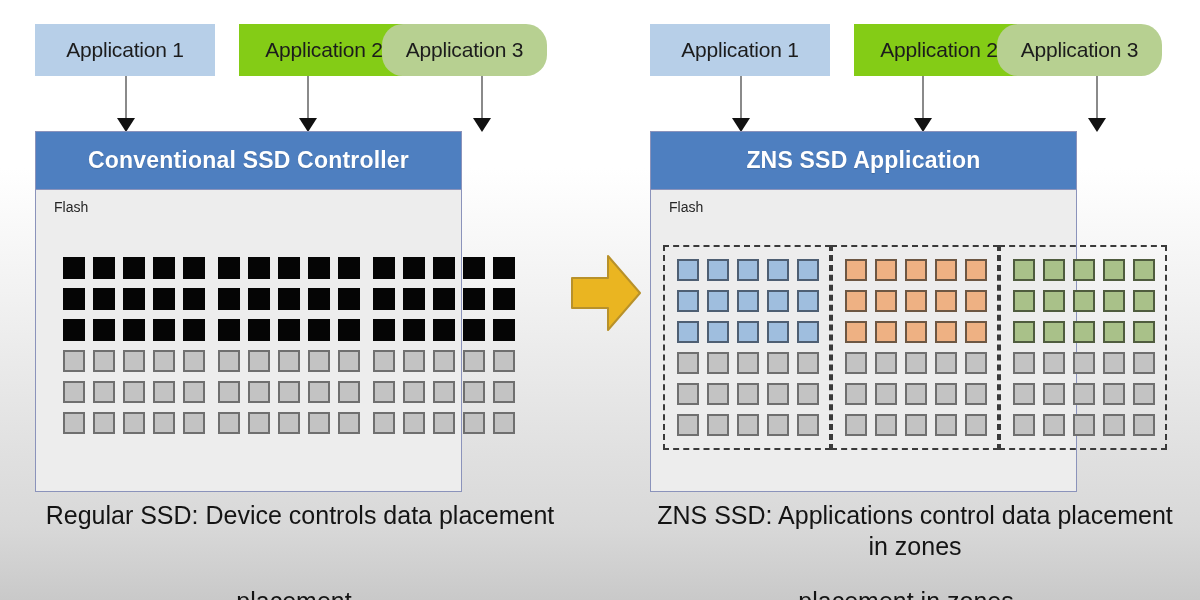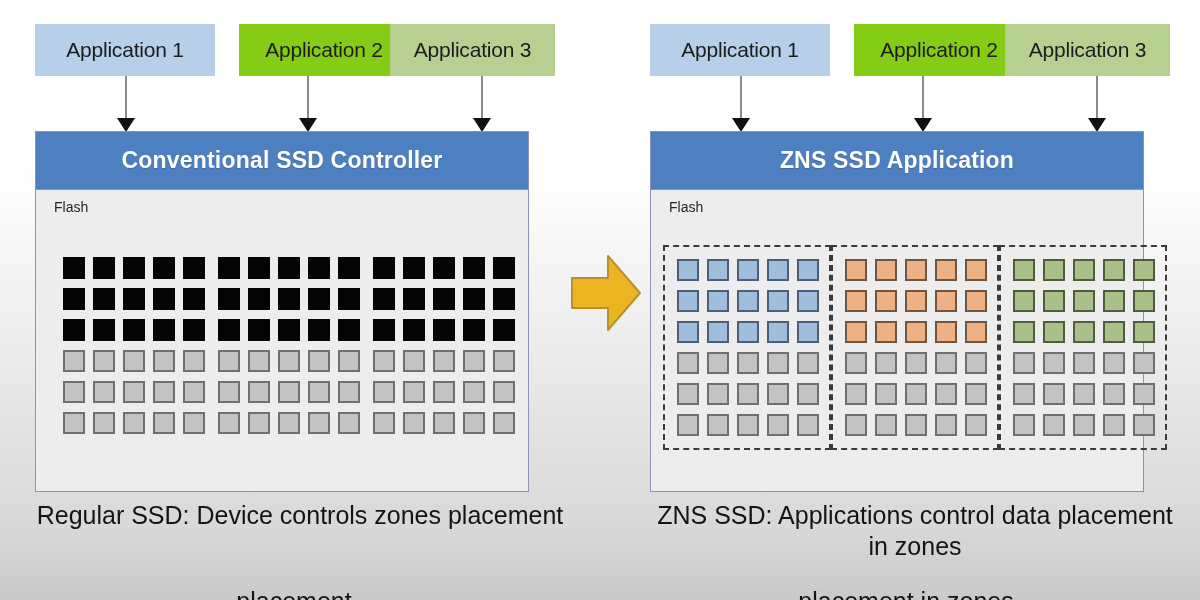--- a/index.html
+++ b/index.html
@@ -47,21 +47,21 @@
     display: flex;
     align-items: center;
     justify-content: center;
     font-size: 21px;
     color: #1c1c1c;
     letter-spacing: -0.2px;
     white-space: nowrap;
   }
   .app-box.a1 { left: 5px;   width: 180px; background: #b7cfe8; }
   .app-box.a2 { left: 209px; width: 170px; background: #84cc16; }
-  .app-box.a3 { left: 360px; width: 165px; background: #b7d091; }
+  .app-box.a3 { left: 352px; width: 165px; background: #b7d091; border-radius: 21px; }
 
   
   .conn {
     position: absolute;
     width: 2px;
     background: #8a8a8a;
     top: 76px;
     height: 45px;
   }
   .conn.c1 { left: 95px; }
@@ -78,21 +78,21 @@
   }
   .conn-head.c1 { left: 87px; }
   .conn-head.c2 { left: 269px; }
   .conn-head.c3 { left: 443px; }
 
   
   .device {
     position: absolute;
     top: 131px;
     left: 5px;
-    width: 494px;
+    width: 427px;
     height: 361px;
     border: 1.5px solid #8b93bb;
     background: #ededed;
   }
 
   .device-header {
     height: 58px;
     background: #4e7fc0;
     border-bottom: 1.5px solid #8b93bb;
     display: flex;
@@ -334,21 +334,21 @@
               <div class="cell"></div>
               <div class="cell"></div>
               <div class="cell"></div>
               <div class="cell"></div>
               <div class="cell"></div>
             </div>
         </div>
       </div>
     </div>
 
-    <div class="caption">Regular SSD: Device controls zones placement</div>
+    <div class="caption">Regular SSD: Device controls data placement</div>
   </div>
 
   <div class="big-arrow">
     <svg width="72" height="82" viewBox="0 0 72 82">
       <polygon points="2,26 38,26 38,4 70,41 38,78 38,56 2,56" fill="#eab521" stroke="#b8912a" stroke-width="2" stroke-linejoin="round"></polygon>
     </svg>
   </div>
 
   <div class="panel panel-right">
 

